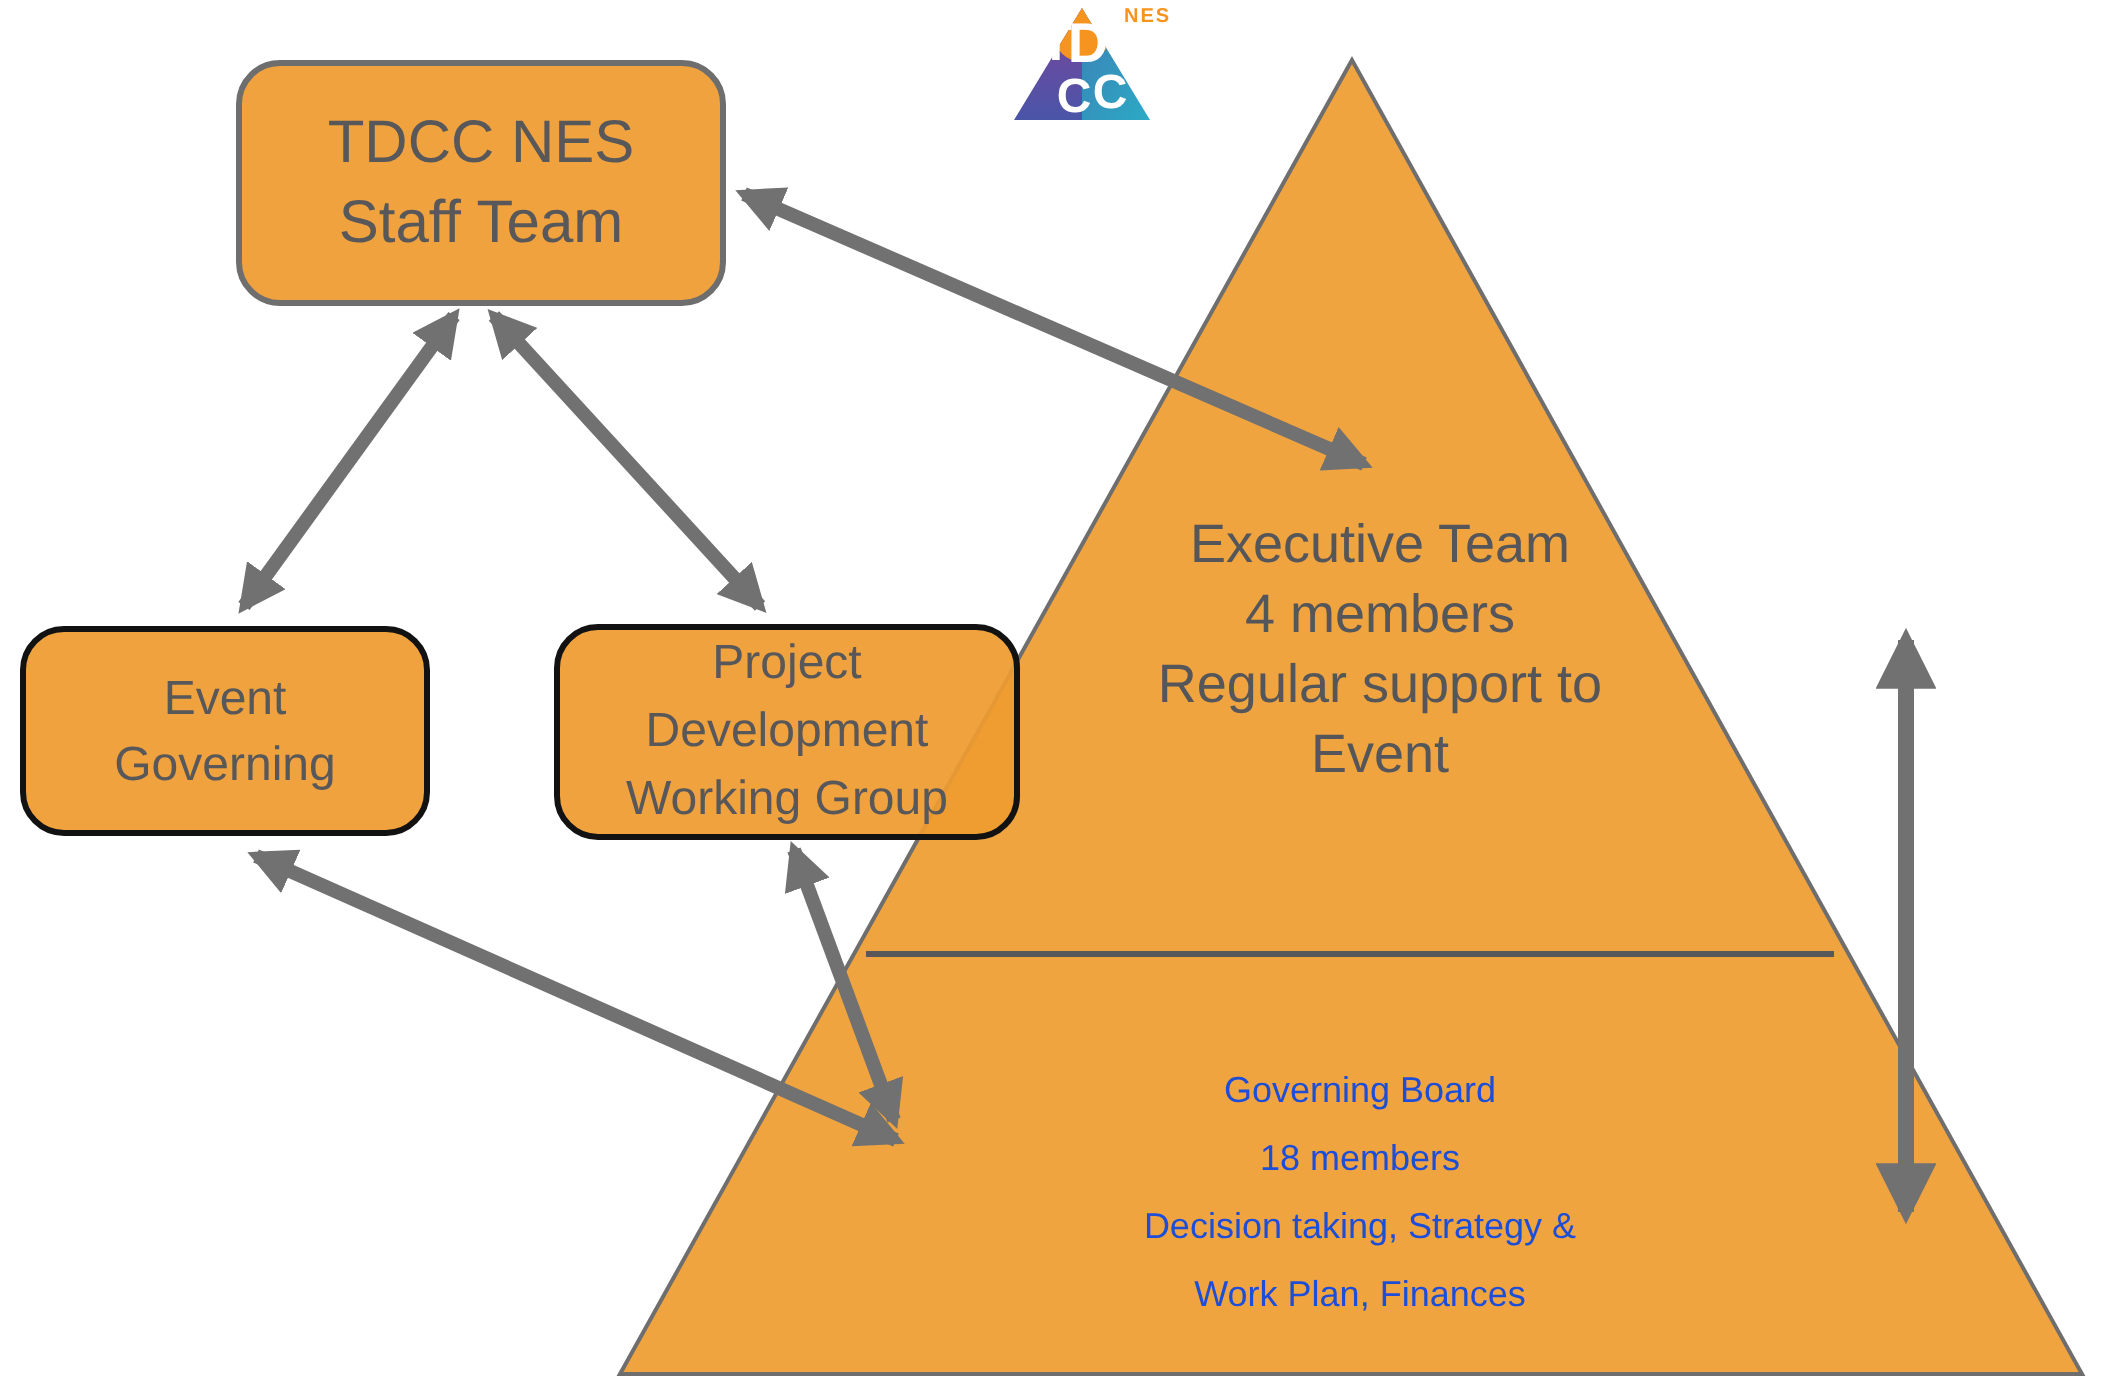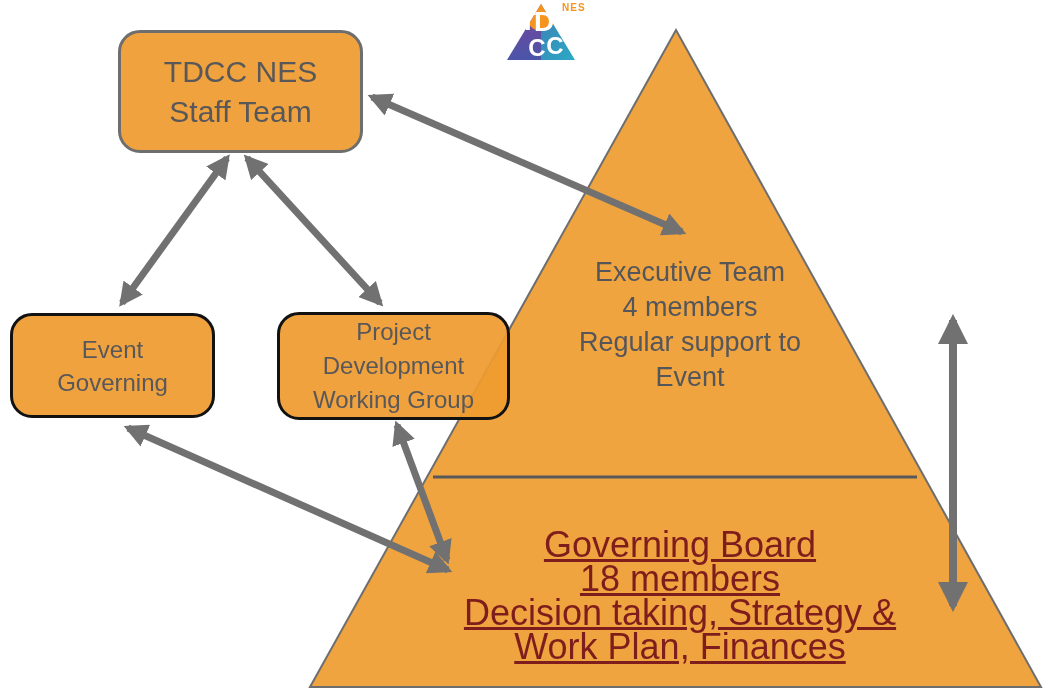--- a/index.html
+++ b/index.html
@@ -13,21 +13,21 @@
     background:rgba(239,155,47,0.93);
     display:flex;flex-direction:column;align-items:center;justify-content:center;
     text-align:center;color:#58585A;border-radius:22px;
   }
   .orgbox .line{width:100%;}
   #staff-box{left:118px;top:30px;width:245px;height:123px;border:3px solid #6E6E6E;font-size:30px;line-height:40px;}
   #event-box{left:10px;top:313px;width:205px;height:105px;border:3px solid #121212;font-size:24px;line-height:33px;}
   #project-box{left:277px;top:312px;width:233px;height:108px;border:3px solid #121212;font-size:24px;line-height:34px;}
   .pyr-text{position:absolute;z-index:2;text-align:center;}
   #executive-text{left:535px;top:255px;width:310px;color:#55565A;font-size:27px;line-height:35px;}
-  #governing-text{left:430px;top:528px;width:500px;color:#7f1d1d;font-size:36px;line-height:34px;text-decoration:underline;}
+  #governing-text{left:430px;top:528px;width:500px;color:#1d4ed8;font-size:18px;line-height:34px;}
   #logo{position:absolute;left:497px;top:0;z-index:2;}
 </style>
 </head>
 <body>
 
 <div id="canvas">
 
   <svg id="diagram-svg" width="1051" height="698" viewBox="0 0 1051 698">
     <defs>
       <marker id="ah" viewBox="0 0 10 10" refX="8" refY="5" markerWidth="3.4" markerHeight="3.4" orient="auto-start-reverse" markerUnits="strokeWidth">

